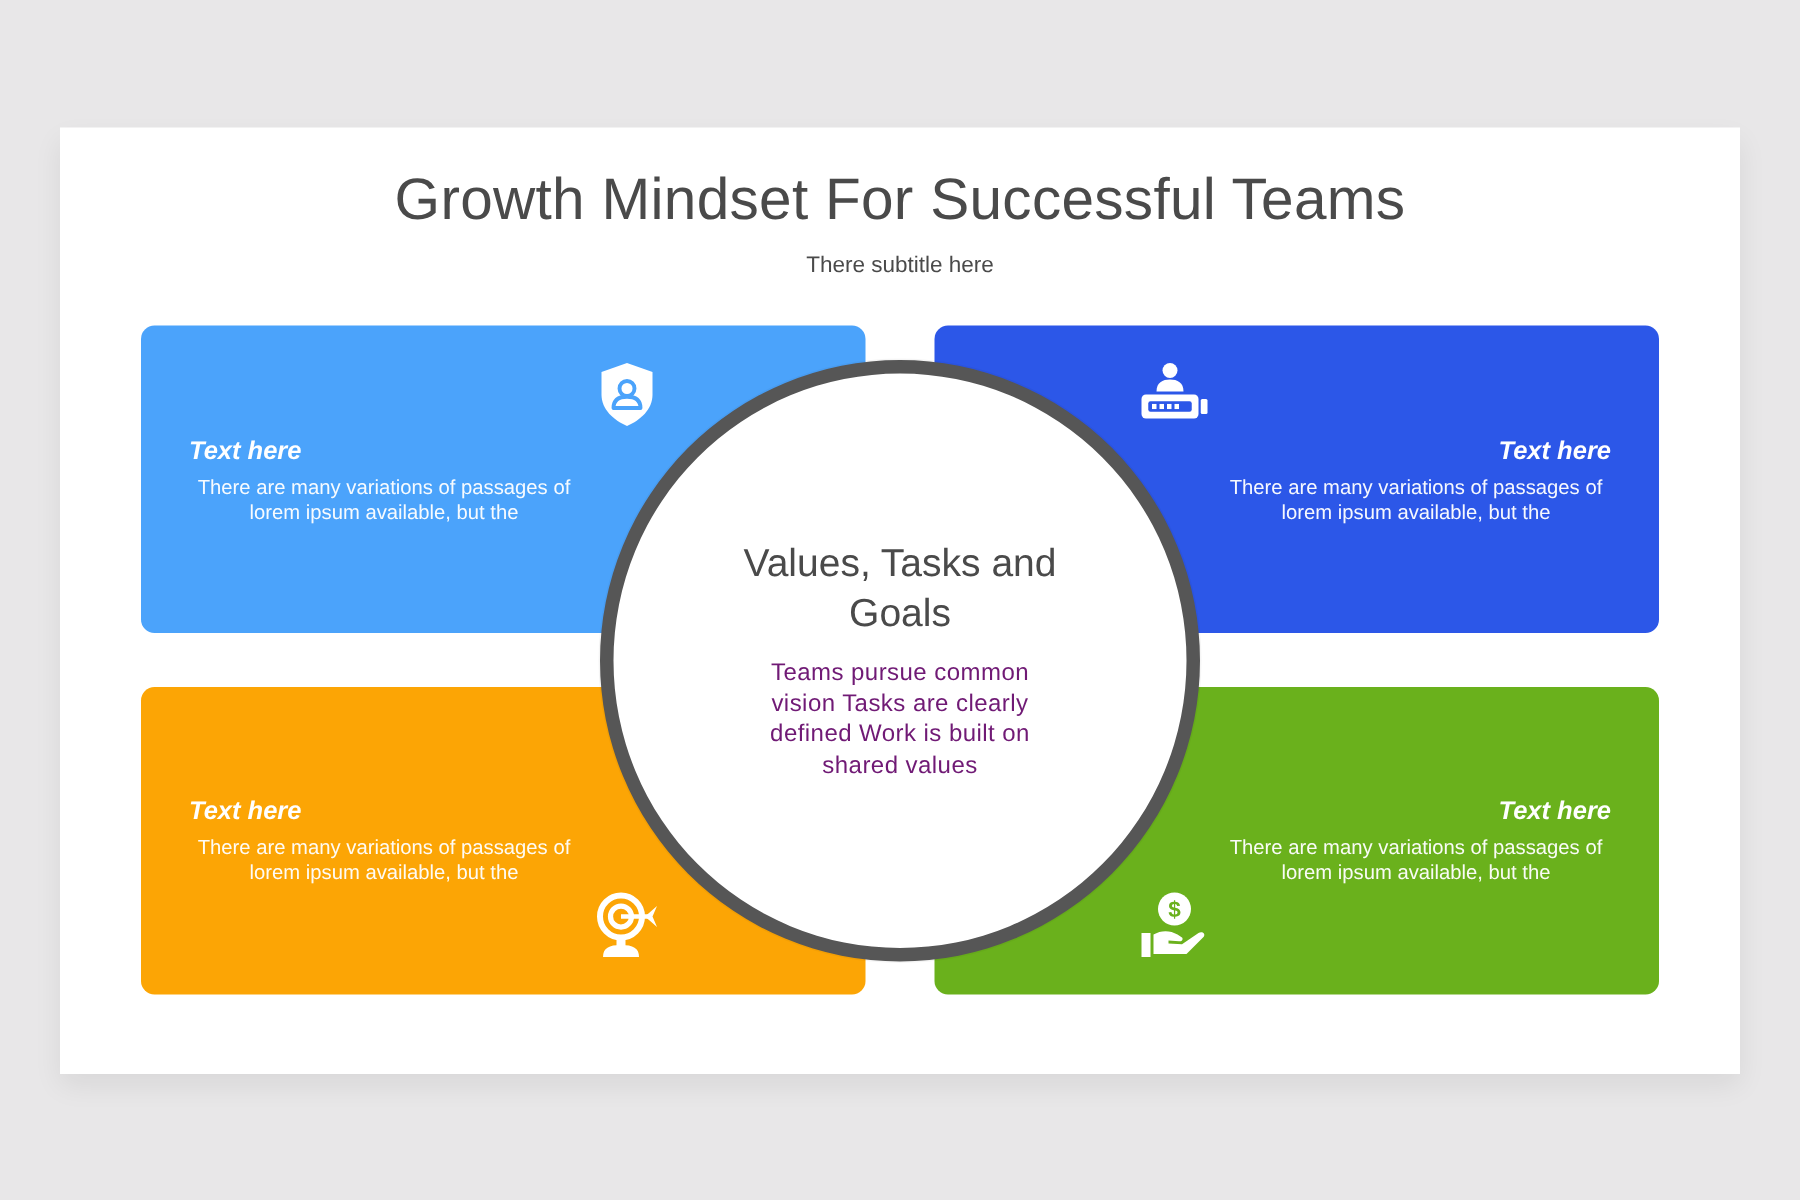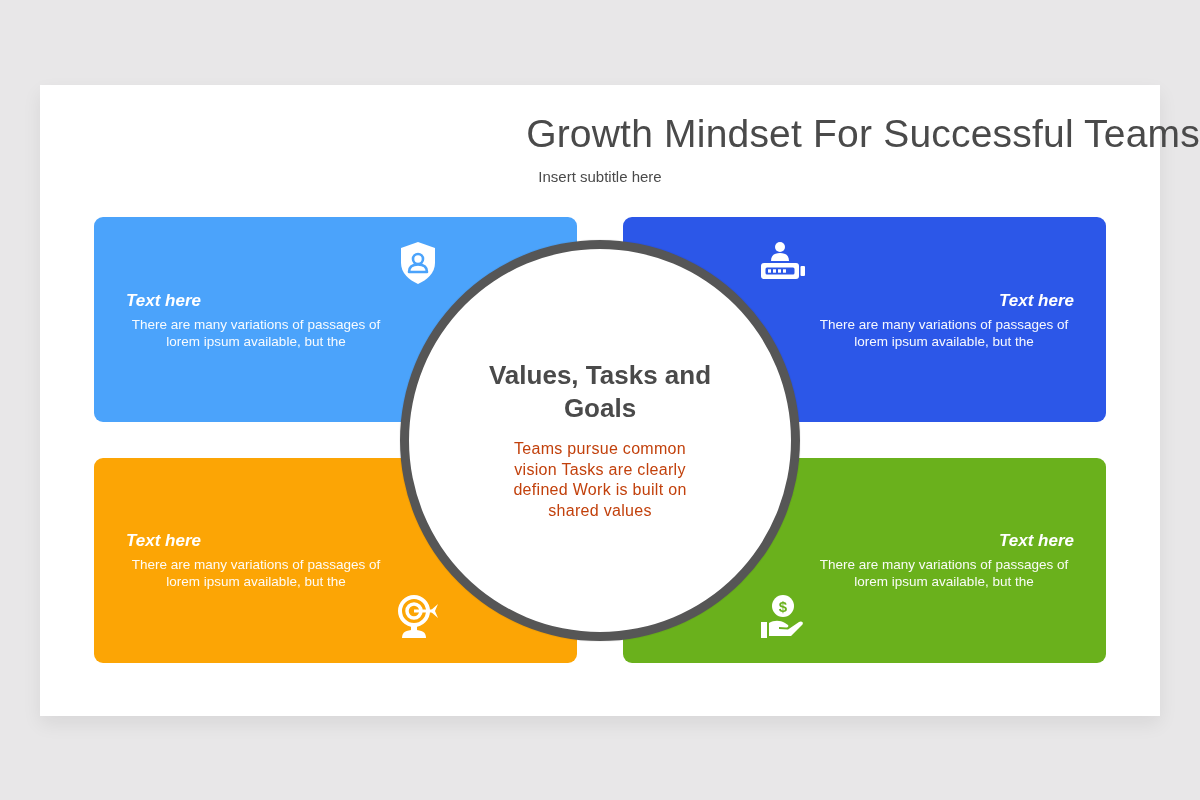--- a/index.html
+++ b/index.html
@@ -12,21 +12,21 @@
     .slide {
       position: absolute;
       left: 40px; top: 85px;
       width: 1120px; height: 631px;
       background: #ffffff;
       box-shadow: 0 8px 18px rgba(0,0,0,0.07);
     }
     .title {
       position: absolute;
       left: 0; right: 0; top: 112px;
-      text-align: right;
+      text-align: center;
       font-size: 39px;
       font-weight: normal;
       color: #4a4a4a;
       letter-spacing: 0.2px;
     }
     .subtitle {
       position: absolute;
       left: 0; right: 0; top: 168px;
       text-align: center;
       font-size: 15px;
@@ -84,42 +84,42 @@
       border: 9px solid #565656;
       box-shadow: 0 0 0 1px rgba(0,0,0,0.04);
     }
     .circle-inner {
       position: absolute;
       left: 0; right: 0; top: 110px;
       text-align: center;
     }
     .circle-title {
       font-size: 26px;
-      font-weight: bold;
+      font-weight: normal;
       color: #4a4a4a;
       line-height: 33px;
       width: 230px;
       margin: 0 auto;
     }
     .circle-body {
       margin: 14px auto 0;
       width: 200px;
       font-size: 16px;
       line-height: 20.5px;
-      color: #c2410c;
+      color: #701a75;
       letter-spacing: 0.3px;
     }
   </style>
 </head>
 <body>
 
 <div class="slide"></div>
 
 <div class="title">Growth Mindset For Successful Teams</div>
-<div class="subtitle">Insert subtitle here</div>
+<div class="subtitle">There subtitle here</div>
 
 <div class="card tl" style="background:#4ba3fb;">
   <div class="icon">
     <svg viewBox="0 0 48 48">
       <path d="M24 3 L41 9 L41 24 C41 34 33 41 24 45 C15 41 7 34 7 24 L7 9 Z" fill="#ffffff"></path>
       <circle cx="24" cy="20" r="5" fill="none" stroke="#4ba3fb" stroke-width="2.6"></circle>
       <path d="M15 33 C15 27 19 25.5 24 25.5 C29 25.5 33 27 33 33 Z" fill="none" stroke="#4ba3fb" stroke-width="2.6" stroke-linejoin="round"></path>
     </svg>
   </div>
   <div class="card-text">

